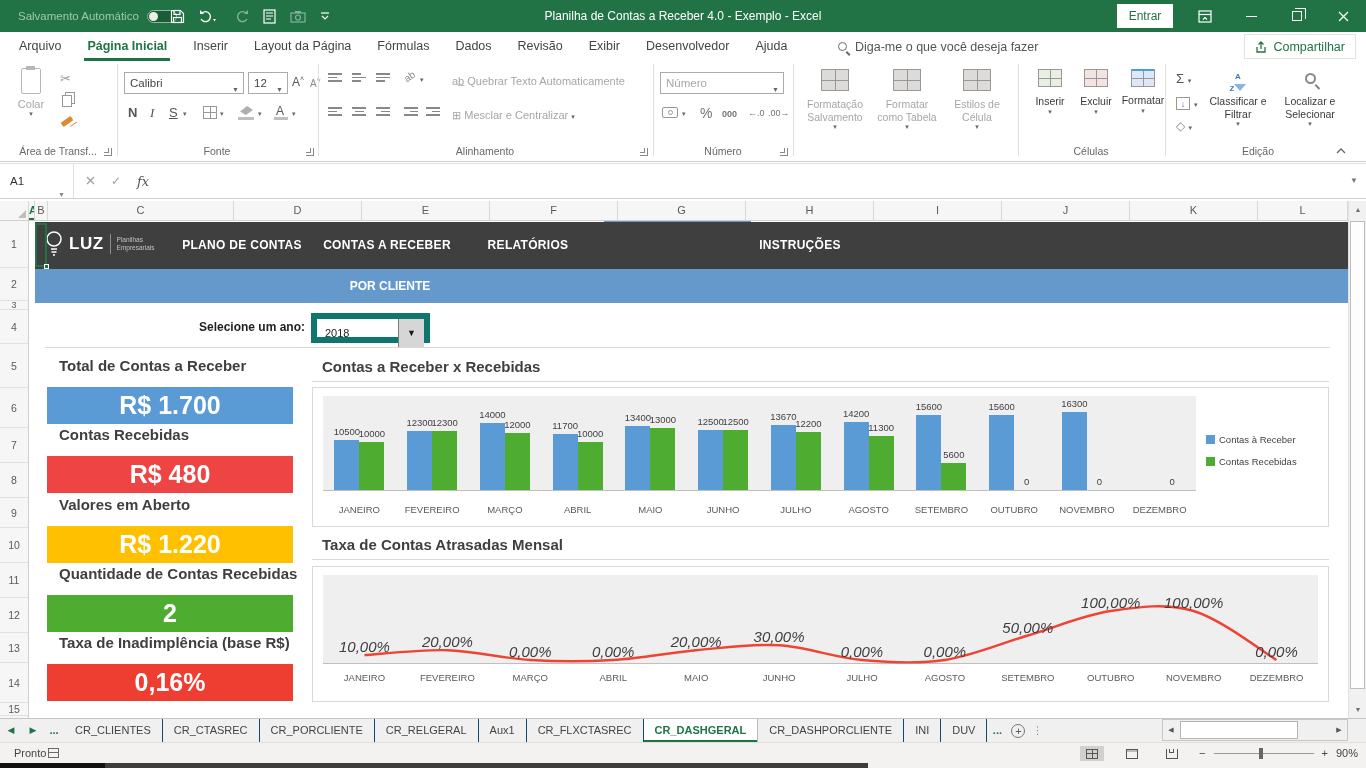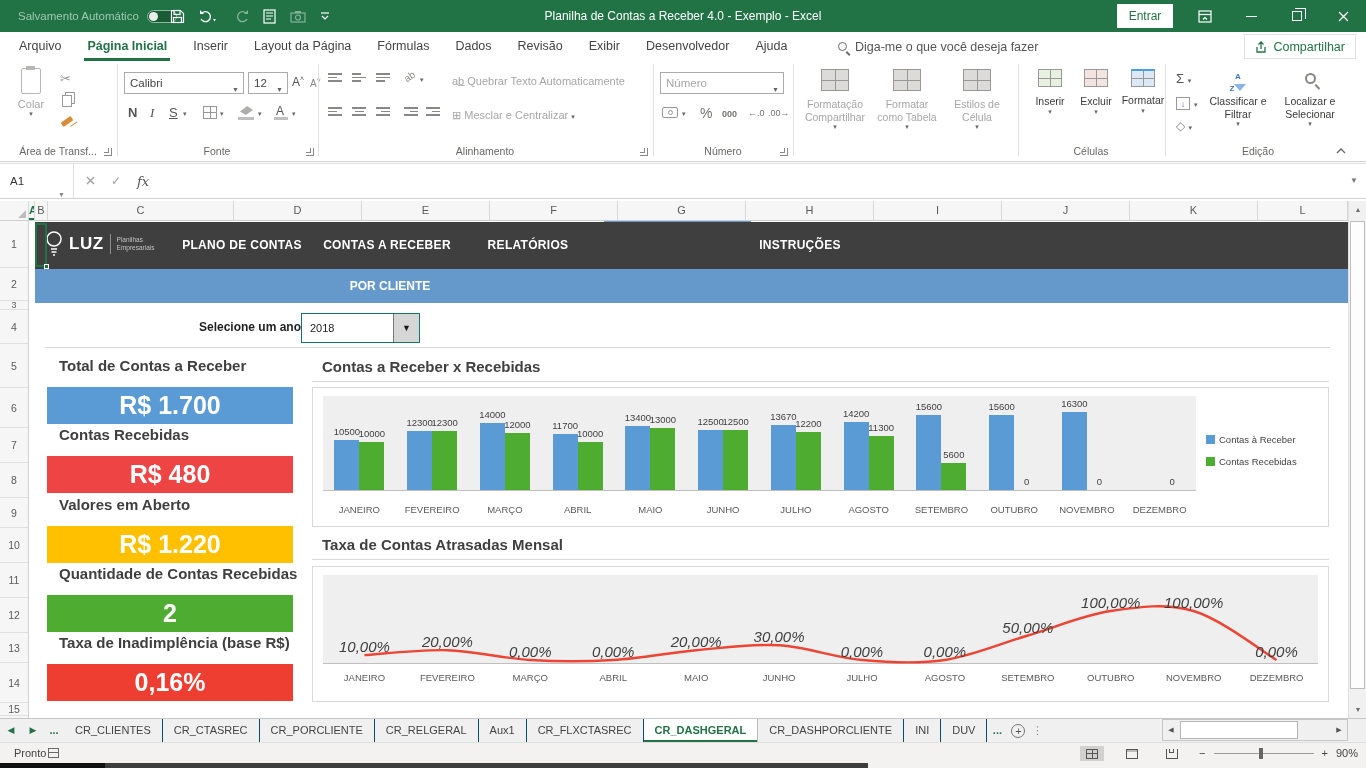--- a/index.html
+++ b/index.html
@@ -83,21 +83,21 @@
   #bluebar { position:absolute; left:5px; top:48px; width:1313px; height:34px; background:#6599cc; }
   #geral-tab { position:absolute; left:140px; top:48px; width:146px; height:34px; background:#fff; text-align:center; line-height:34px; font-weight:bold; font-size:12px; color:#3f3f3f; }
   #porcliente { position:absolute; left:360px; top:48px; height:34px; line-height:34px; color:#fff; font-weight:bold; font-size:12px; transform:translateX(-50%); }
   #a1sel { position:absolute; left:5px; top:2px; width:12px; height:44px; border:2px solid #217346; }
   #a1handle { position:absolute; left:14px; top:43px; width:5px; height:5px; background:#217346; border:1px solid #fff; }
   #logo { position:absolute; left:10px; top:8px; display:flex; align-items:center; gap:6px; color:#fff; }
   #logo .brand { font-size:17px; font-weight:bold; letter-spacing:.5px; }
   #logo .vline { width:1px; height:20px; background:#8c8c8c; }
   #logo .tag { font-size:6.5px; color:#c2c2c2; line-height:1.3; }
   #yearlabel { position:absolute; left:110px; top:99px; width:165px; text-align:right; font-size:12px; font-weight:bold; color:#1f1f1f; }
-  #yeardd { position:absolute; left:271px; top:92px; width:119px; height:30px; background:#fff; border:1px solid #0f766e; font-size:11px; line-height:28px; padding-left:8px; color:#222; }
+  #yeardd { position:absolute; left:281px; top:92px; width:119px; height:30px; background:#fff; border:6px solid #0f766e; font-size:11px; line-height:28px; padding-left:8px; color:#222; }
   #yearbtn { position:absolute; right:0; top:0; width:26px; height:28px; background:#d6d6d6; border-left:1px solid #7a7a7a; text-align:center; line-height:28px; font-size:9px; color:#1a1a1a; }
   .hline { position:absolute; height:1px; background:#d9d9d9; }
   .kpi-label { font-size:15px; font-weight:bold; color:#3f3f3f; padding-left:12px; white-space:nowrap; }
   .kpi-box { width:246px; height:37px; text-align:center; line-height:37px; color:#fff; font-size:25px; font-weight:bold; }
   .chart-title { position:absolute; font-size:15px; font-weight:bold; color:#3f3f3f; }
   .panel { position:absolute; background:#fff; border:1px solid #d9d9d9; }
   .plot { position:absolute; background:#efefef; border-bottom:1px solid #bfbfbf; }
   .months { position:absolute; display:flex; }
   .months span { flex:1; text-align:center; font-size:9.5px; color:#595959; }
   .bar { position:absolute; bottom:0; }
@@ -317,21 +317,21 @@
       <span style="display:block;width:5px;height:5px;border:1px solid #9a9896;border-radius:50%;margin:2px auto;"></span>
     </div>
   <div class="abs dda" style="left:682px;top:49px;">▾</div>
   <div class="abs" style="left:700px;top:44px;font-size:14px;color:#767472;">%</div>
   <div class="abs" style="left:722px;top:48px;font-size:9px;font-weight:bold;color:#767472;">000</div>
   <div class="abs" style="left:748px;top:47px;font-size:9px;color:#767472;">←.0</div>
   <div class="abs" style="left:768px;top:47px;font-size:9px;color:#767472;">.00→</div>
 
   <div class="bigbtn" style="left:800px;top:8px;width:70px;">
     <div class="gridico" style="width:28px;height:22px;background-color:#dddbd9;"></div>
-    <div class="two-line gray" style="margin-top:5px;">Formatação Compartilhar</div>
+    <div class="two-line gray" style="margin-top:5px;">Formatação Salvamento</div>
     <div class="dda gray">▾</div>
   </div>
   <div class="bigbtn" style="left:874px;top:8px;width:66px;">
     <div class="gridico" style="width:28px;height:22px;background-color:#dddbd9;"></div>
     <div class="two-line gray" style="margin-top:5px;">Formatar como Tabela</div>
     <div class="dda gray">▾</div>
   </div>
   <div class="bigbtn" style="left:944px;top:8px;width:66px;">
     <div class="gridico" style="width:28px;height:22px;background-color:#dddbd9;"></div>
     <div class="two-line gray" style="margin-top:5px;">Estilos de Célula</div>

